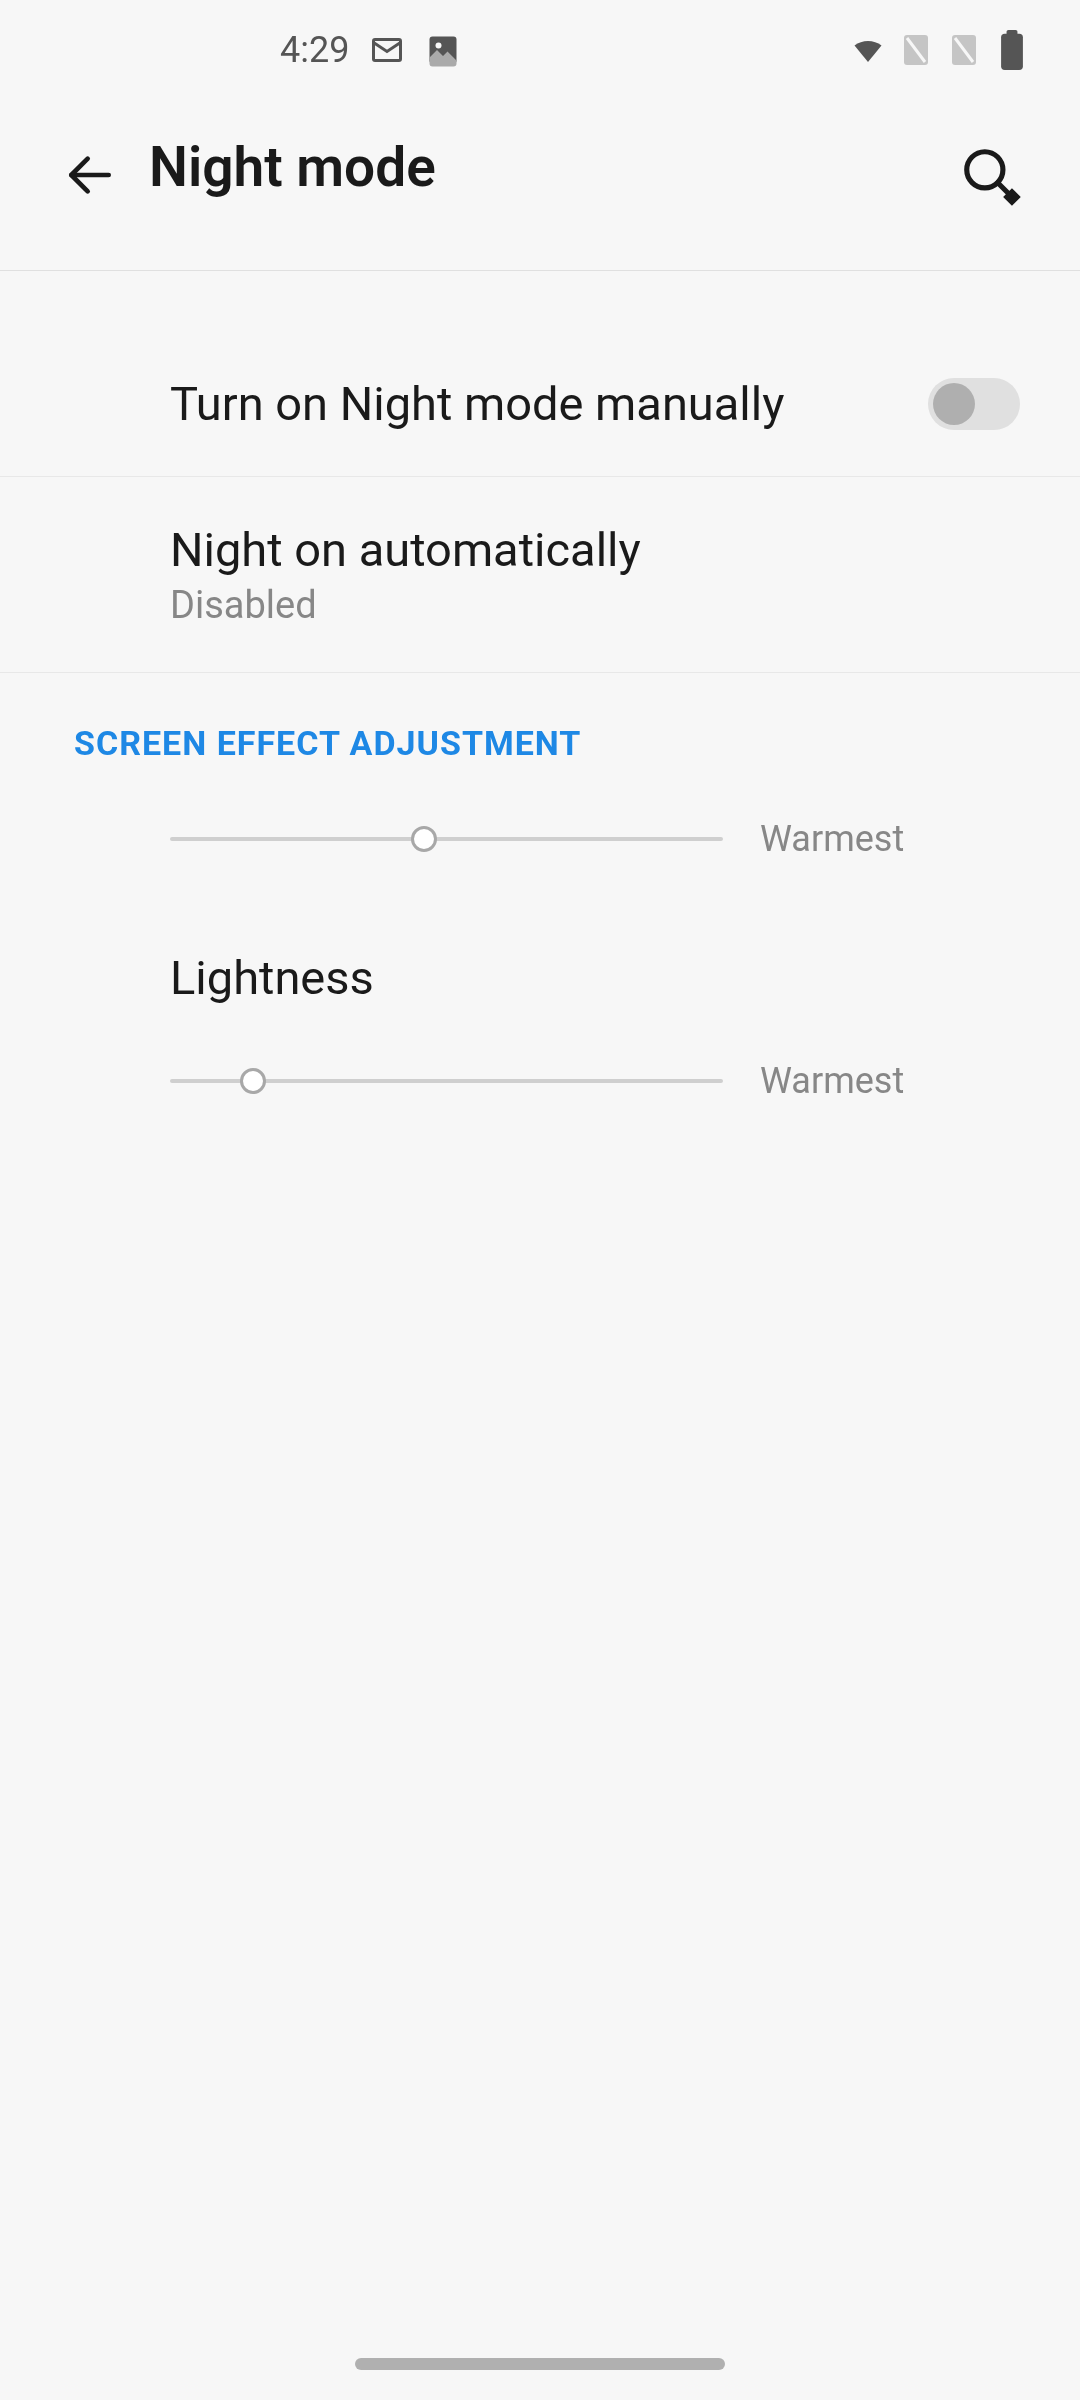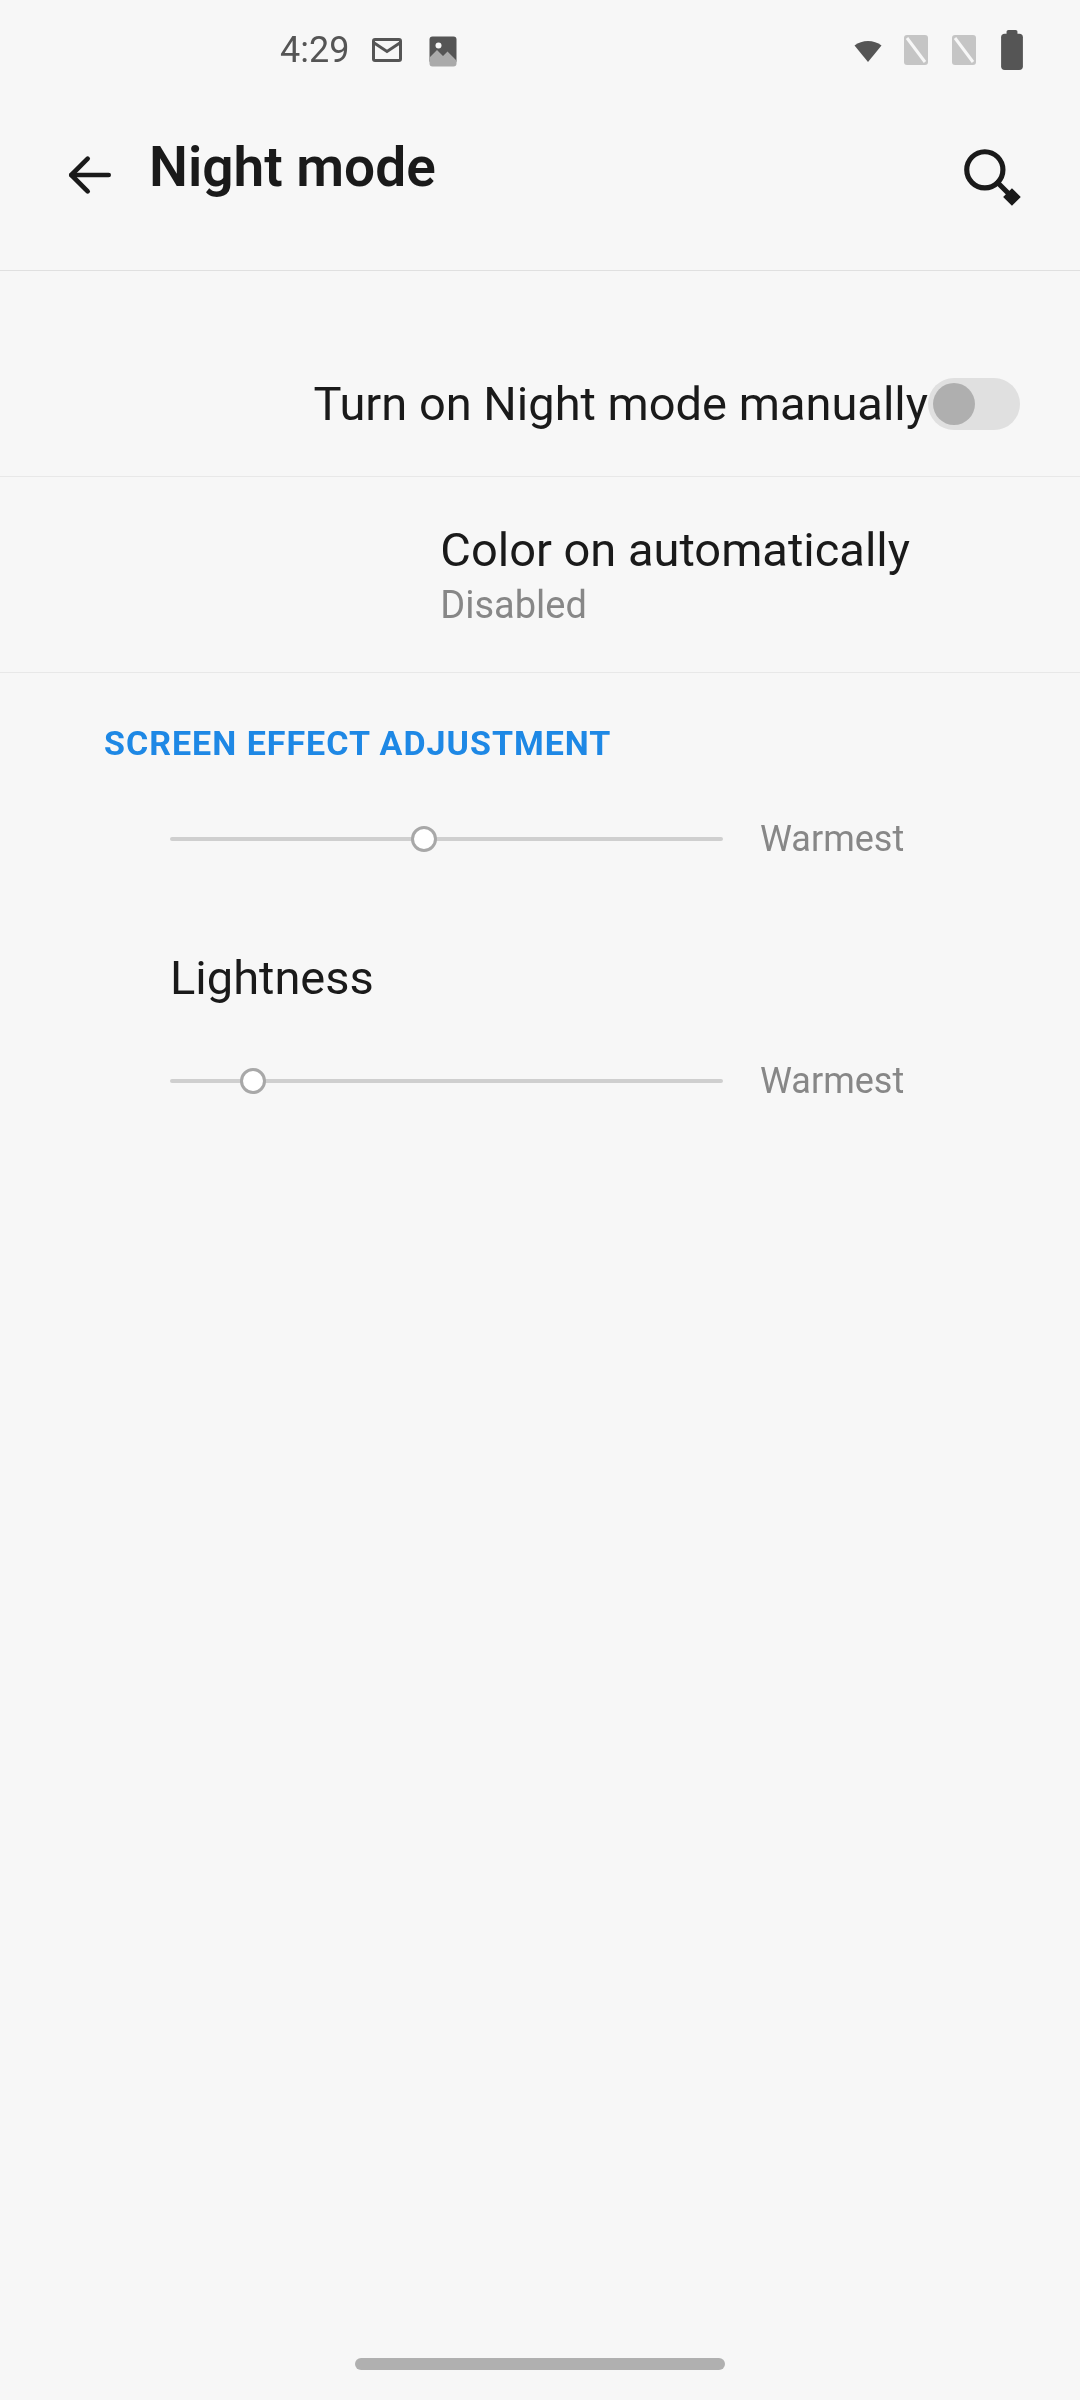--- a/index.html
+++ b/index.html
@@ -91,21 +91,21 @@
       height: 1px;
       background: #e0e0e0;
       margin-bottom: 60px;
     }
 
     
     .settings-row {
       padding: 45px 170px 45px 170px;
       display: flex;
       align-items: center;
-      justify-content: flex-end;
+      justify-content: space-between;
       cursor: pointer;
     }
 
     .settings-row-inner {
       display: flex;
       flex-direction: column;
       gap: 6px;
     }
 
     .row-title {
@@ -142,21 +142,21 @@
       background: #afafaf;
       border-radius: 50%;
       position: absolute;
       top: 5px;
       left: 5px;
       transition: left 0.2s;
     }
 
     
     .section-header {
-      padding: 50px 170px 25px 104px;
+      padding: 50px 170px 25px 74px;
     }
 
     .section-header-text {
       font-size: 34px;
       font-weight: 700;
       color: #1e88e5;
       letter-spacing: 1px;
     }
 
     
@@ -288,21 +288,21 @@
   </div>
   <div class="toggle">
     <div class="toggle-knob"></div>
   </div>
 </div>
 
 <div class="row-divider"></div>
 
 <div class="settings-row">
   <div class="settings-row-inner">
-    <div class="row-title">Color on automatically</div>
+    <div class="row-title">Night on automatically</div>
     <div class="row-subtitle">Disabled</div>
   </div>
 </div>
 
 <div class="row-divider"></div>
 
 <div class="section-header">
   <div class="section-header-text">SCREEN EFFECT ADJUSTMENT</div>
 </div>
 

